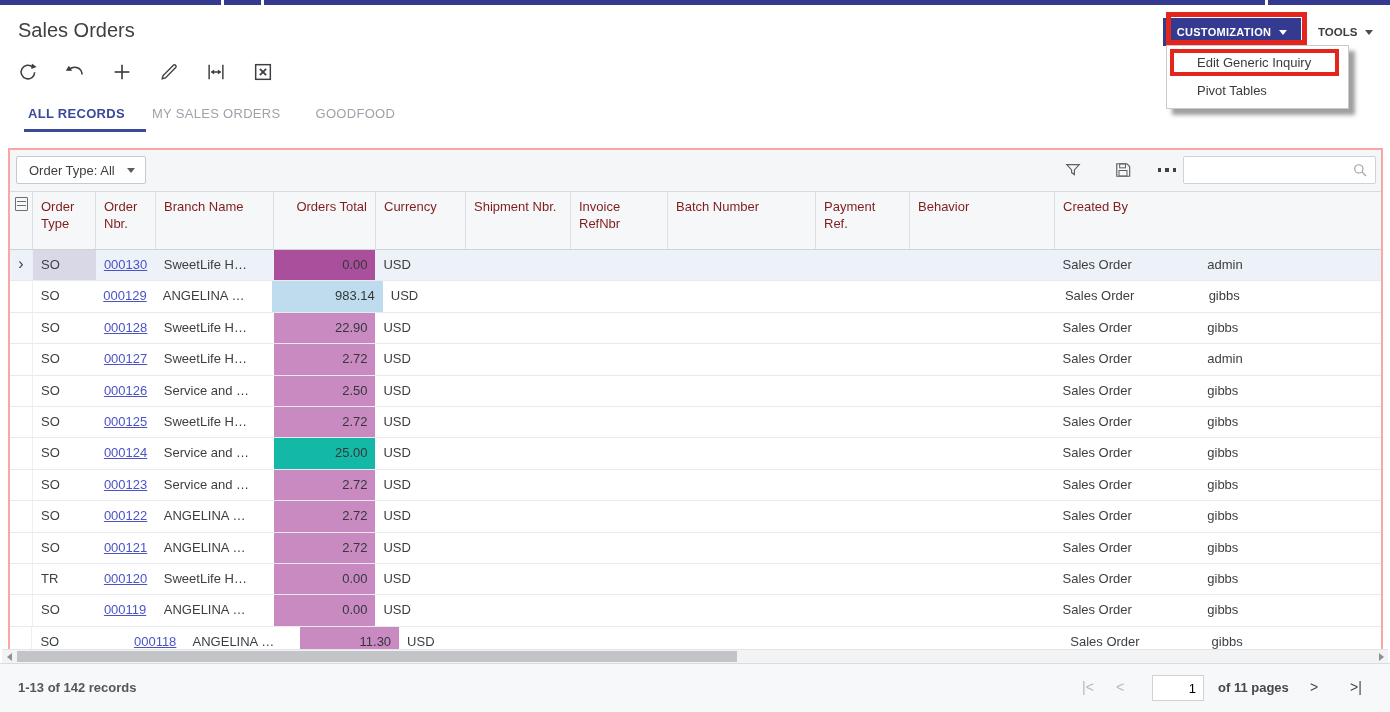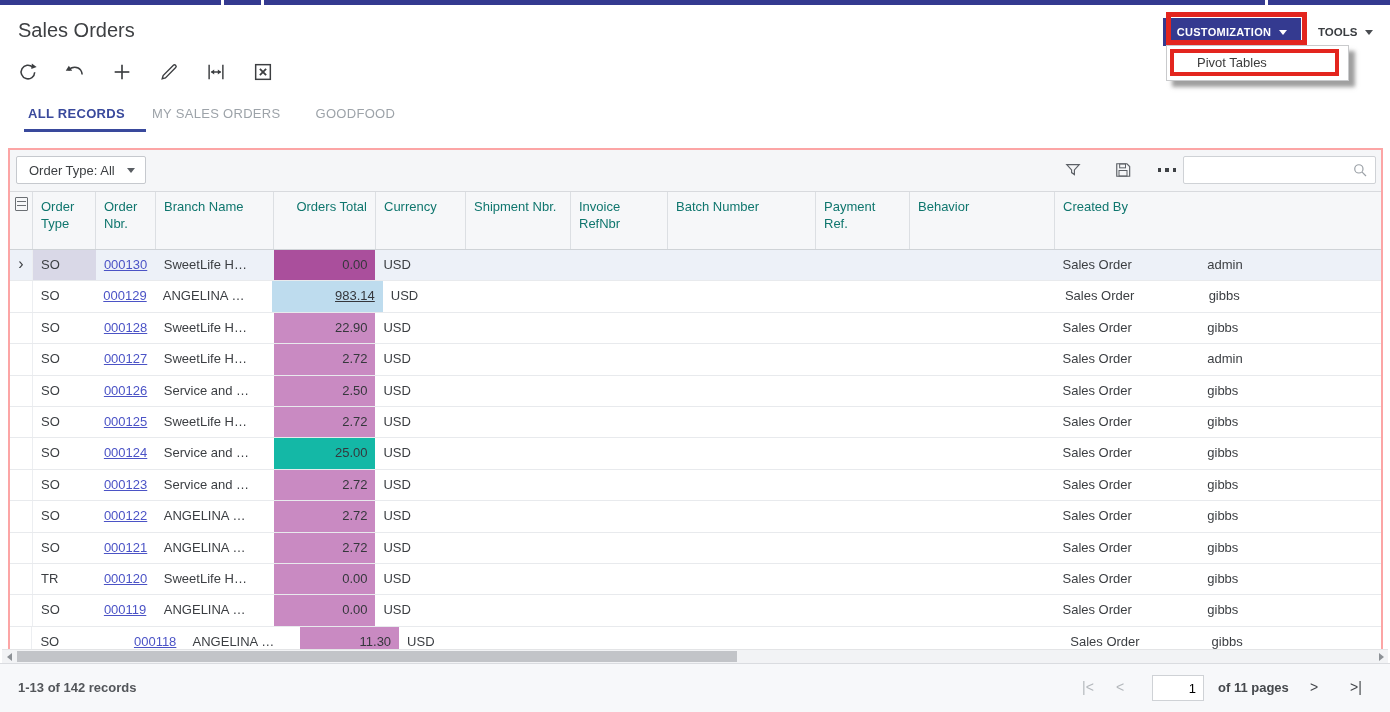--- a/index.html
+++ b/index.html
@@ -33,21 +33,21 @@
   .caret { width:0; height:0; border-left:4px solid transparent; border-right:4px solid transparent; border-top:5px solid #5a5e63; display:inline-block; }
   .caret.white { border-top-color:#fff; }
   .fb-icon { position:absolute; top:9px; width:22px; height:22px; display:flex; align-items:center; justify-content:center; cursor:pointer; }
   .dots i { display:inline-block; width:4px; height:4px; background:#3e4145; margin:0 2px; }
   .search-box { position:absolute; right:5px; top:6px; width:193px; height:28px; background:#fff; border:1px solid #cfd2d6; border-radius:2px; box-sizing:border-box; }
   .search-box input { position:absolute; left:8px; top:2px; width:150px; height:22px; border:none; outline:none; font-size:13px; font-family:"Liberation Sans",sans-serif; background:transparent; }
   .search-icon { position:absolute; right:6px; top:4px; }
 
   
   .ghead { display:flex; height:58px; background:#f6f7f9; border-bottom:1px solid #cfd3d7; box-sizing:border-box; }
-  .hcell { box-sizing:border-box; padding:6px 8px; border-right:1px solid #dcdfe3; font-size:13px; color:#0f766e; line-height:17px; overflow:hidden; cursor:pointer; }
+  .hcell { box-sizing:border-box; padding:6px 8px; border-right:1px solid #dcdfe3; font-size:13px; color:#7f1d1d; line-height:17px; overflow:hidden; cursor:pointer; }
   .hcell:last-child { border-right:none; }
   .hcell.right { text-align:right; }
   .hcell.selcol { padding:5px 0 0 5px; }
   .grid-icon { display:inline-block; width:11px; height:12px; border:1px solid #6b6f74; border-radius:1px; position:relative; }
   .grid-icon i { position:absolute; left:1px; right:1px; height:1px; background:#6b6f74; }
   .grid-icon i:nth-child(1){ top:3px; } .grid-icon i:nth-child(2){ top:7px; }
 
   
   .trow { display:flex; height:30.4px; border-bottom:1px solid #e8eaed; background:#fff; cursor:pointer; }
   .trow.sel { background:#edf1f8; }
@@ -97,20 +97,21 @@
 
 <div class="cust-btn">
   <span>CUSTOMIZATION</span>
   <span class="caret white"></span>
 </div>
 <div class="tools-btn">
   <span>TOOLS</span>
   <span class="caret"></span>
 </div>
 <div class="dropdown">
+  <div class="menu-item">Edit Generic Inquiry</div>
   <div class="menu-item">Pivot Tables</div>
 </div>
 <div class="redbox cust" style="border-color: rgb(227, 37, 30);"></div>
 <div class="redbox menu" style="border-color: rgb(227, 37, 30);"></div>
 
 <div class="toolbar">
   <span class="tb-icon">
     <svg width="22" height="22" viewBox="0 0 24 24">
         <path d="M19.3 12.3a7.4 7.4 0 1 1-2.2-5.5" fill="none" stroke="#3c3e41" stroke-width="1.7"></path>
         <polygon points="16.2,2.6 21.4,6.6 15.6,8.6" fill="#3c3e41"></polygon>
@@ -219,21 +220,21 @@
         <div class="tcell" style="width: 148px;"></div>
         <div class="tcell" style="width: 94px;"></div>
         <div class="tcell" style="width: 145px;">Sales Order</div>
         <div class="tcell" style="width: 182px;">admin</div>
       </div>
       <div class="trow">
         <div class="tcell c-sel" style="width: 23px;"></div>
         <div class="tcell" style="width: 63px;">SO</div>
         <div class="tcell" style="width: 60px;"><span class="lnk">000129</span></div>
         <div class="tcell" style="width: 118px;">ANGELINA …</div>
-        <div class="tcell c-total" style="width: 112px; background: rgb(190, 220, 238); text-decoration: underline;">983.14</div>
+        <div class="tcell c-total" style="width: 112px; background: rgb(190, 220, 238);">983.14</div>
         <div class="tcell" style="width: 90px;">USD</div>
         <div class="tcell" style="width: 105px;"></div>
         <div class="tcell" style="width: 146px;"></div>
         <div class="tcell" style="width: 97px;"></div>
         <div class="tcell" style="width: 148px;"></div>
         <div class="tcell" style="width: 94px;"></div>
         <div class="tcell" style="width: 145px;">Sales Order</div>
         <div class="tcell" style="width: 182px;">gibbs</div>
       </div>
       <div class="trow">

